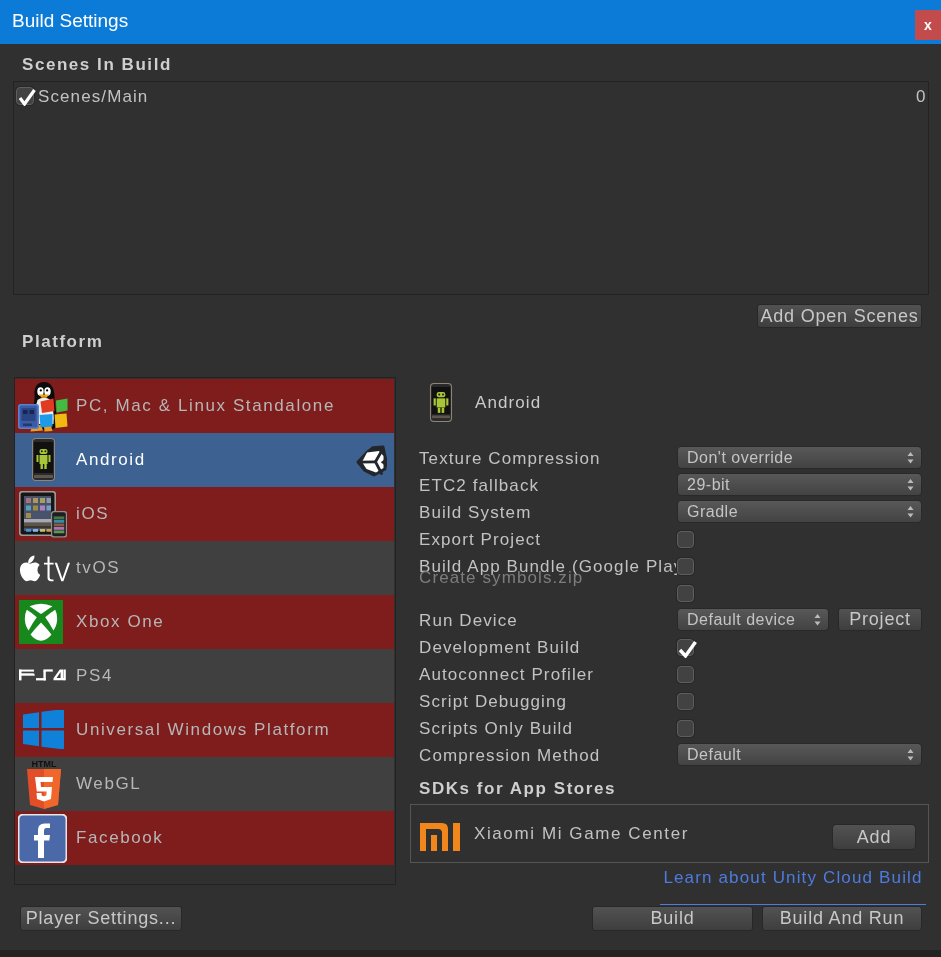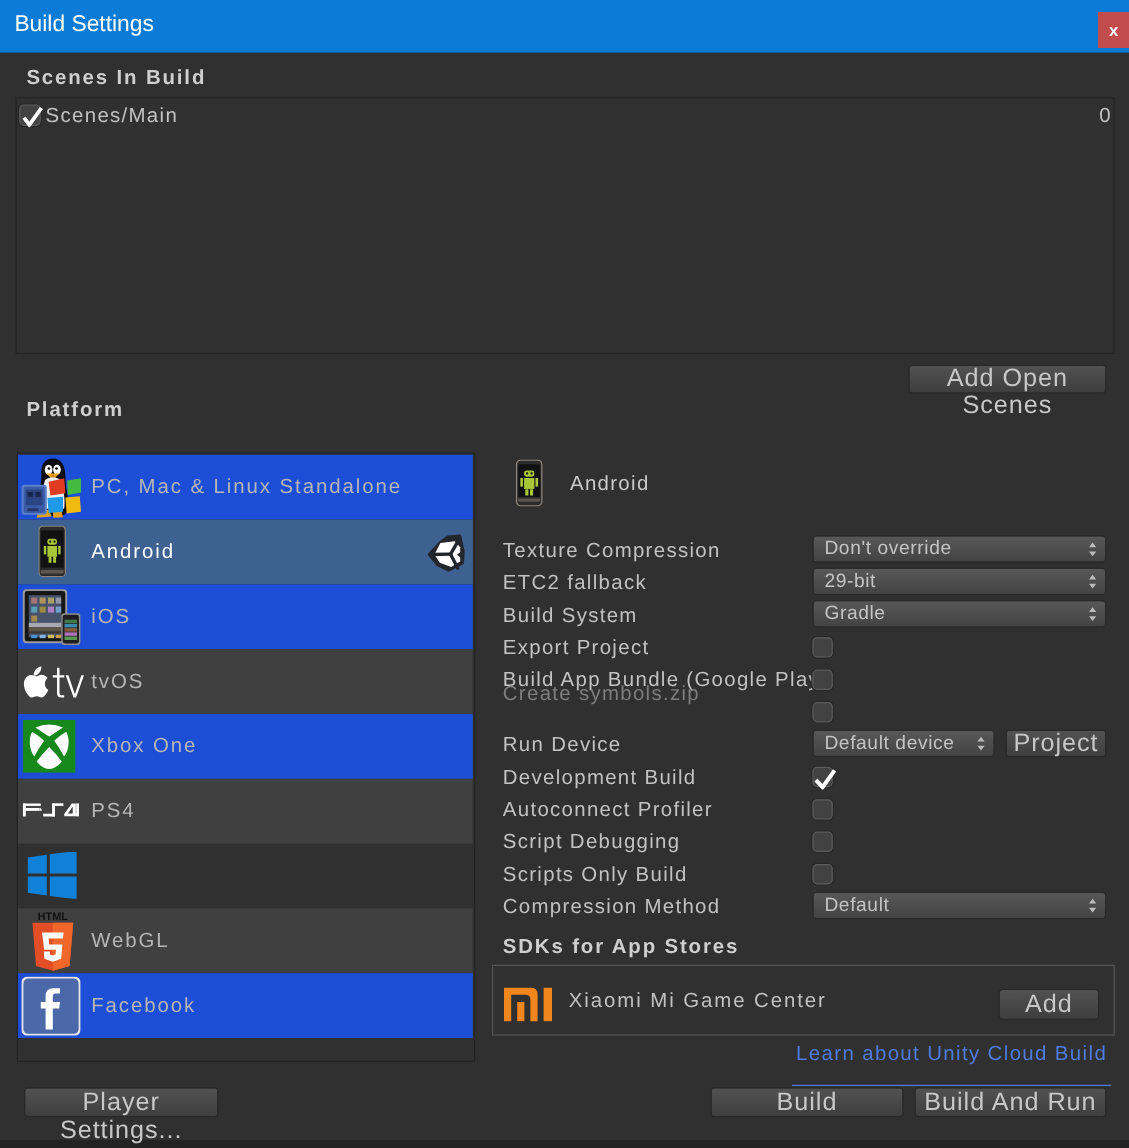--- a/index.html
+++ b/index.html
@@ -8,31 +8,31 @@
   .abs{position:absolute;}
   #titlebar{left:0;top:0;width:941px;height:44px;background:#0b7bd7;}
   #title{left:12px;top:0;height:44px;line-height:42px;color:#fff;font-size:19px;}
   #closebtn{left:915px;top:10px;width:26px;height:30px;background:#c24b4b;
             color:#fff;font-size:14px;font-weight:bold;text-align:center;line-height:30px;}
   #win{left:0;top:44px;width:941px;height:906px;background:#303030;}
   .h1{font-weight:bold;font-size:17px;color:#cfcfcf;letter-spacing:1.55px;}
   .box{border:1px solid #232323;}
   .label{font-size:17px;color:#c2c2c2;letter-spacing:1.1px;white-space:nowrap;}
   .btn{background:linear-gradient(#525252,#3e3e3e);border:1px solid #282828;
-       border-radius:3px;color:#c8c8c8;font-size:21px;letter-spacing:0.8px;
+       border-radius:3px;color:#c8c8c8;font-size:18px;letter-spacing:0.8px;
        text-align:center;box-sizing:border-box;}
   .drop{background:linear-gradient(#585858,#434343);border:1px solid #292929;
         border-radius:4px;color:#c4c4c4;font-size:16px;letter-spacing:0.5px;
         box-sizing:border-box;}
   .drop .txt{position:absolute;left:9px;top:0;line-height:21px;}
   .arrows{position:absolute;right:6px;top:3px;width:9px;height:16px;}
   .cb{width:15px;height:15px;background:#424242;border:1px solid #5e5e5e;
       border-radius:4px;box-shadow:0 0 0 1px #272727;}
   .platrow{position:absolute;left:1px;width:379px;height:54px;background:#404040;}
-  .platrow.odd{background:#1d4ed8;}
+  .platrow.odd{background:#7f1d1d;}
   .plattxt{position:absolute;left:61px;top:0;height:54px;line-height:54px;
            font-size:17px;color:#b6b6b6;letter-spacing:1.6px;white-space:nowrap;}
   .icon{position:absolute;}
 </style>
 </head>
 <body>
 
 <div class="abs" id="titlebar"></div>
 <div class="abs" id="title">Build Settings</div>
 <div class="abs" id="closebtn">x</div>
@@ -64,20 +64,23 @@
     <div class="plattxt">iOS</div>
   </div>
   <div class="platrow" style="top:163px;">
     <div class="plattxt">tvOS</div>
   </div>
   <div class="platrow odd" style="top:217px;">
     <div class="plattxt">Xbox One</div>
   </div>
   <div class="platrow" style="top:271px;">
     <div class="plattxt">PS4</div>
+  </div>
+  <div class="platrow odd" style="top:325px;">
+    <div class="plattxt">Universal Windows Platform</div>
   </div>
   <div class="platrow" style="top:379px;">
     <div class="plattxt">WebGL</div>
   </div>
   <div class="platrow odd" style="top:433px;">
     <div class="plattxt">Facebook</div>
   </div>
 </div>
 
 <div class="abs label" style="left:475px;top:393px;color:#cacaca;">Android</div>

